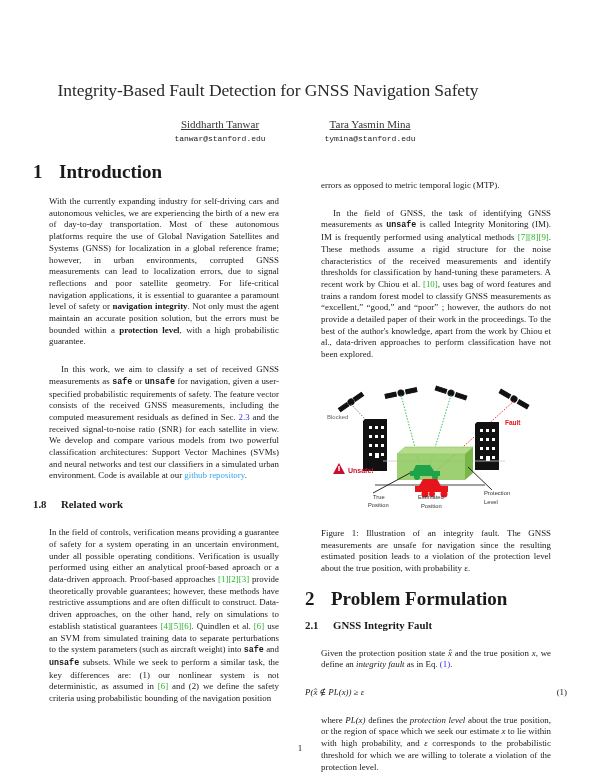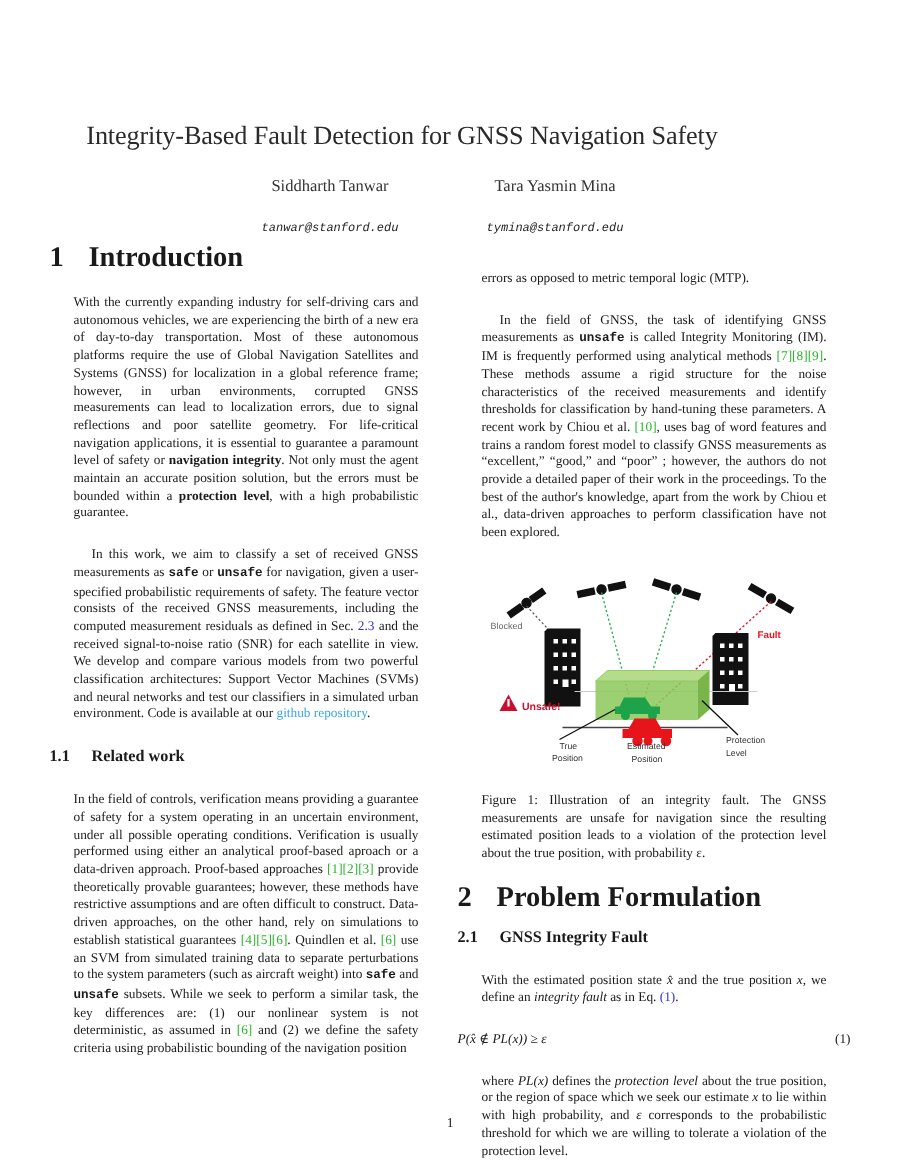--- a/index.html
+++ b/index.html
@@ -1,22 +1,22 @@
 <!DOCTYPE html>
 <html><head>
 <meta charset="utf-8">
 <style>
   html, body { margin: 0; padding: 0; background: #ffffff; }
   body { width: 600px; height: 776px; position: relative; overflow: hidden;
          font-family: "Liberation Serif", "DejaVu Serif", serif; color: #1a1a1a; }
   .title { position: absolute; top: 80px; left: 0; width: 536px; text-align: center;
            font-size: 17.5px; color: #2a2a2a; letter-spacing: -0.1px; }
   .author { position: absolute; top: 118px; text-align: center; font-size: 11px; color: #333; }
-  .author .name { display: block; }
-  .author .email { display: block; margin-top: 18px; font-family: "Liberation Mono", "DejaVu Sans Mono", monospace; font-size: 8px; color: #222; font-style: italic; }
+  .author .name { display: block; text-decoration: underline; }
+  .author .email { display: block; margin-top: 4px; font-family: "Liberation Mono", "DejaVu Sans Mono", monospace; font-size: 8px; color: #222; }
   .a1 { left: 160px; width: 120px; }
   .a2 { left: 300px; width: 140px; }
 
   .col { position: absolute; font-size: 8.9px; line-height: 11.7px; text-align: justify; hyphens: auto; }
   .col-left { left: 33px; top: 164px; width: 262px; }
   .col-right { left: 305px; top: 164px; width: 262px; }
   .col p { margin: 16px; }
   .col p.indent { text-indent: 12px; }
   h2 { font-size: 19px; font-weight: bold; margin: 0 0 12px 0; line-height: 16px; }
   h2 .num { display: inline-block; width: 26px; }
@@ -50,21 +50,21 @@
 </div>
 
 <div class="col col-left">
   <h2>
     <span class="num">1</span><span>Introduction</span>
   </h2>
   <p><span>With the currently expanding industry for self-driving cars and autonomous vehicles, we are experiencing the birth of a new era of day-to-day transportation. Most of these autonomous platforms require the use of Global Navigation Satellites and Systems (GNSS) for localization in a global reference frame; however, in urban environments, corrupted GNSS measurements can lead to localization errors, due to signal reflections and poor satellite geometry. For life-critical navigation applications, it is essential to guarantee a paramount level of safety or </span><span class="b">navigation integrity</span><span>. Not only must the agent maintain an accurate position solution, but the errors must be bounded within a </span><span class="b">protection level</span><span>, with a high probabilistic guarantee.</span></p>
   <p class="indent"><span>In this work, we aim to classify a set of received GNSS measurements as </span><span class="tt">safe</span><span> or </span><span class="tt">unsafe</span><span> for navigation, given a user-specified probabilistic requirements of safety. The feature vector consists of the received GNSS measurements, including the computed measurement residuals as defined in Sec. </span><a class="link-blue">2.3</a><span> and the received signal-to-noise ratio (SNR) for each satellite in view. We develop and compare various models from two powerful classification architectures: Support Vector Machines (SVMs) and neural networks and test our classifiers in a simulated urban environment. Code is available at our </span><a class="link-cyan">github repository</a><span>.</span></p>
 
   <h3 style="margin-top:16px">
-    <span class="num">1.1</span><span>Related work</span>
+    <span class="num">1.8</span><span>Related work</span>
   </h3>
   <p><span>In the field of controls, verification means providing a guarantee of safety for a system operating in an uncertain environment, under all possible operating conditions. Verification is usually performed using either an analytical proof-based aproach or a data-driven approach. Proof-based approaches </span><a class="ref">[1]</a><a class="ref">[2]</a><a class="ref">[3]</a><span> provide theoretically provable guarantees; however, these methods have restrictive assumptions and are often difficult to construct. Data-driven approaches, on the other hand, rely on simulations to establish statistical guarantees </span><a class="ref">[4]</a><a class="ref">[5]</a><a class="ref">[6]</a><span>. Quindlen et al. </span><a class="ref">[6]</a><span> use an SVM from simulated training data to separate perturbations to the system parameters (such as aircraft weight) into </span><span class="tt">safe</span><span> and </span><span class="tt">unsafe</span><span> subsets. While we seek to perform a similar task, the key differences are: (1) our nonlinear system is not deterministic, as assumed in </span><a class="ref">[6]</a><span> and (2) we define the safety criteria using probabilistic bounding of the navigation position</span></p>
 </div>
 
 <div class="col col-right">
   <p><span>errors as opposed to metric temporal logic (MTP).</span></p>
   <p class="indent"><span>In the field of GNSS, the task of identifying GNSS measurements as </span><span class="tt">unsafe</span><span> is called Integrity Monitoring (IM). IM is frequently performed using analytical methods </span><a class="ref">[7]</a><a class="ref">[8]</a><a class="ref">[9]</a><span>. These methods assume a rigid structure for the noise characteristics of the received measurements and identify thresholds for classification by hand-tuning these parameters. A recent work by Chiou et al. </span><a class="ref">[10]</a><span>, uses bag of word features and trains a random forest model to classify GNSS measurements as “excellent,” “good,” and “poor” ; however, the authors do not provide a detailed paper of their work in the proceedings. To the best of the author's knowledge, apart from the work by Chiou et al., data-driven approaches to perform classification have not been explored.</span></p>
 
   <div class="figure">
     <svg width="262" height="135" viewBox="0 0 262 135">
@@ -169,21 +169,21 @@
     </svg>
   </div>
   <p class="caption">Figure 1: Illustration of an integrity fault. The GNSS measurements are unsafe for navigation since the resulting estimated position leads to a violation of the protection level about the true position, with probability ε.</p>
 
   <h2 style="margin-top:6px">
     <span class="num">2</span><span>Problem Formulation</span>
   </h2>
   <h3>
     <span class="num">2.1</span><span>GNSS Integrity Fault</span>
   </h3>
-  <p><span>With the estimated position state </span><span class="i">x̂</span><span> and the true position </span><span class="i">x</span><span>, we define an </span><span class="i">integrity fault</span><span> as in Eq. </span><a class="link-blue">(1)</a><span>.</span></p>
+  <p><span>Given the protection position state </span><span class="i">x̂</span><span> and the true position </span><span class="i">x</span><span>, we define an </span><span class="i">integrity fault</span><span> as in Eq. </span><a class="link-blue">(1)</a><span>.</span></p>
   <div class="eq">
     <span class="expr">P(x̂ ∉ PL(x)) ≥ ε</span>
     <span>(1)</span>
   </div>
   <p><span>where </span><span class="i">PL(x)</span><span> defines the </span><span class="i">protection level</span><span> about the true position, or the region of space which we seek our estimate </span><span class="i">x</span><span> to lie within with high probability, and </span><span class="i">ε</span><span> corresponds to the probabilistic threshold for which we are willing to tolerate a violation of the protection level.</span></p>
 </div>
 
 <div class="pagenum">1</div>
 
 </body></html>

